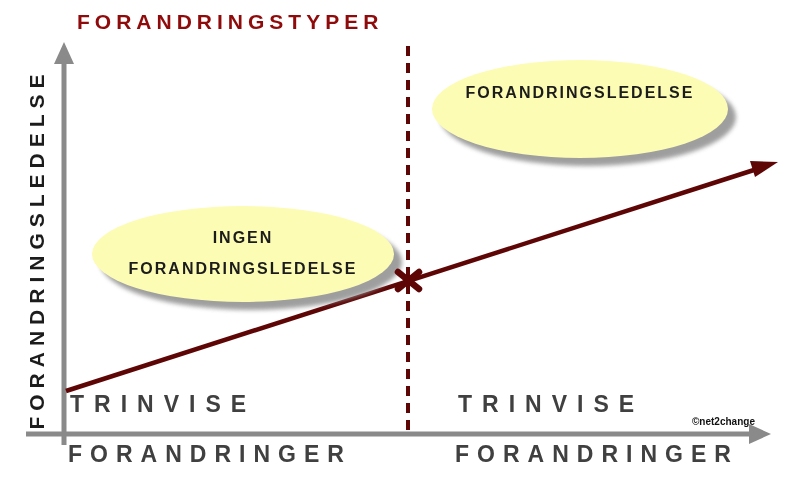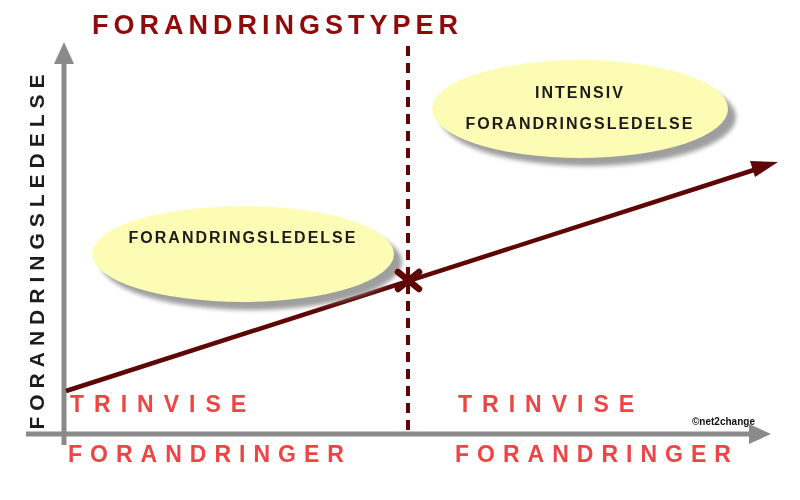--- a/index.html
+++ b/index.html
@@ -15,28 +15,28 @@
   .layer{position:absolute;left:0;top:0;}
   .axis{stroke:var(--axis);stroke-width:5;}
   .axis-fill{fill:var(--axis);}
   .trend{stroke:var(--line);stroke-width:4.5;}
   .trend-fill{fill:var(--line);}
   .dashed{stroke:var(--line);stroke-width:4;stroke-dasharray:10 7;}
   .marker{stroke:var(--line);stroke-width:6.5;stroke-linecap:round;}
   .bubble{fill:var(--bubble-fill);}
   .bubble-shadow-el{fill:var(--bubble-shadow);opacity:.85;}
   .txt{position:absolute;font-weight:bold;white-space:nowrap;margin:0;}
-  .title{left:92px;top:10px;font-size:27px;letter-spacing:5px;color:var(--title);}
+  .title{left:77px;top:10px;font-size:21px;letter-spacing:5px;color:var(--title);}
   .y-label{left:-168px;top:232px;width:420px;height:34px;transform:rotate(-90deg);
            text-align:center;font-size:21px;letter-spacing:6px;color:var(--text);}
   .bubble-text{position:absolute;width:300px;text-align:center;font-weight:bold;
                font-size:16px;letter-spacing:2px;line-height:31px;color:var(--text);}
   .bubble-left{left:93px;top:222px;}
   .bubble-right{left:430px;top:77px;}
-  .cat{font-size:23px;color:#ef4444;}
+  .cat{font-size:23px;color:#404040;}
   .trinvise{left:70px;top:391px;letter-spacing:10px;}
   .forandringer-left{left:68px;top:441px;letter-spacing:8px;}
   .radikale{left:458px;top:391px;letter-spacing:10px;}
   .forandringer-right{left:455px;top:441px;letter-spacing:8px;}
   .watermark{left:692px;top:416px;font-size:10px;letter-spacing:0;color:#111111;}
 </style>
 </head>
 <body>
 
 <svg class="layer" width="800" height="500" viewBox="0 0 800 500">
@@ -63,25 +63,25 @@
 
   <line class="marker" x1="398" y1="272" x2="419" y2="289"></line>
   <line class="marker" x1="398" y1="289" x2="419" y2="272"></line>
 </svg>
 
 <h1 class="txt title">FORANDRINGSTYPER</h1>
 
 <div class="txt y-label">FORANDRINGSLEDELSE</div>
 
 <div class="bubble-text bubble-left">
+  <div>INGEN</div>
   <div>FORANDRINGSLEDELSE</div>
 </div>
 
 <div class="bubble-text bubble-right">
-  <div>INTENSIV</div>
   <div>FORANDRINGSLEDELSE</div>
 </div>
 
 <div class="txt cat trinvise">TRINVISE</div>
 <div class="txt cat forandringer-left">FORANDRINGER</div>
 <div class="txt cat radikale">TRINVISE</div>
 <div class="txt cat forandringer-right">FORANDRINGER</div>
 
 <div class="txt watermark">©net2change</div>
 

